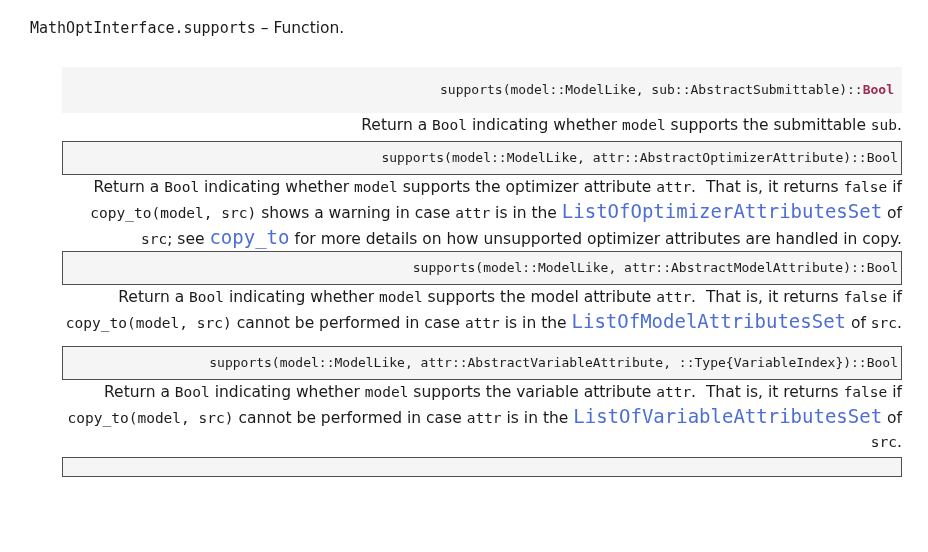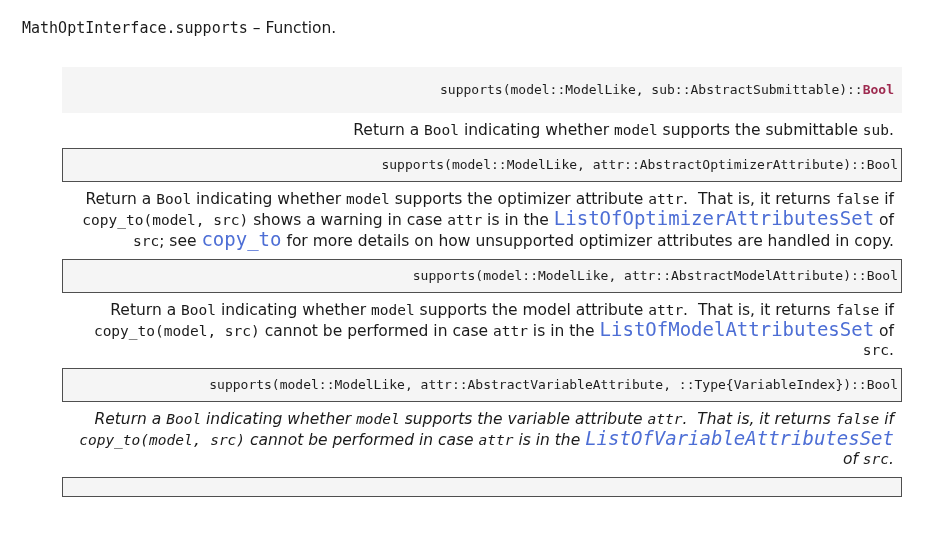--- a/index.html
+++ b/index.html
@@ -2,49 +2,49 @@
 <html style="--link: #4d6ed5; --builtin: #9e2b50; --code_bg: #f5f5f5; --border: #4f4f4f;"><head>
 <meta charset="utf-8">
 <style>
   * { box-sizing: border-box; }
   html, body { margin: 0; padding: 0; }
   body {
     width: 928px; height: 552px; overflow: hidden;
     background: #ffffff; color: #1b1b1b;
     font-family: "DejaVu Sans", "Liberation Sans", sans-serif;
   }
-  .docstring-header { margin: 20px 0 0 22px; font-size: 15.5px; line-height: 17px; }
+  .docstring-header { margin: 20px 0 0 30px; font-size: 15.5px; line-height: 17px; }
   .docstring-header code {
     font-family: "DejaVu Sans Mono", "Liberation Mono", monospace;
     font-size: 15px;
   }
   .doc-body { margin: 30px 26px 0 62px; text-align: right; }
   pre {
     margin: 0; background: var(--code_bg, #f5f5f5);
     font-family: "DejaVu Sans Mono", "Liberation Mono", monospace;
     font-size: 13px; white-space: pre; overflow: hidden;
     color: #1d1d1d;
   }
   pre.plain { padding: 15px 8px; line-height: 16px; border: none; }
   pre.bordered { border: 1px solid var(--border, #4f4f4f); padding: 9px 3px; line-height: 14px; }
   .builtin { color: var(--builtin, #9e2b50); font-weight: bold; }
-  p.para { margin: 8px; font-size: 15.5px; line-height: 19px; }
+  p.para { margin: 0; font-size: 15.5px; line-height: 24px; }
   p.para code.ic {
     font-family: "DejaVu Sans Mono", "Liberation Mono", monospace;
     font-size: 14.5px; color: #1b1b1b;
   }
   a.doclink {
     color: var(--link, #4d6ed5); text-decoration: none;
     font-family: "DejaVu Sans Mono", "Liberation Mono", monospace;
     font-size: 19px; cursor: pointer;
   }
   .mt46 { margin-top: 46px; } .mt4 { margin-top: 4px; }
   .mt24 { margin-top: 24px; } .mt10 { margin-top: 0; }
-  .mt25 { margin-top: 25px; } .mt5 { margin-top: 5px; }
-  .mt27 { margin-top: 27px; font-style: italic; } .mt3 { margin-top: 3px; }
+  .mt25 { margin-top: 25px; } .mt5 { margin-top: 11px; }
+  .mt27 { margin-top: 27px; } .mt3 { margin-top: 3px; }
 </style>
 </head>
 <body>
 
 <div>
 
   <div class="docstring-header">
     <code>MathOptInterface.supports</code><span> – </span><span>Function.</span>
   </div>
 

